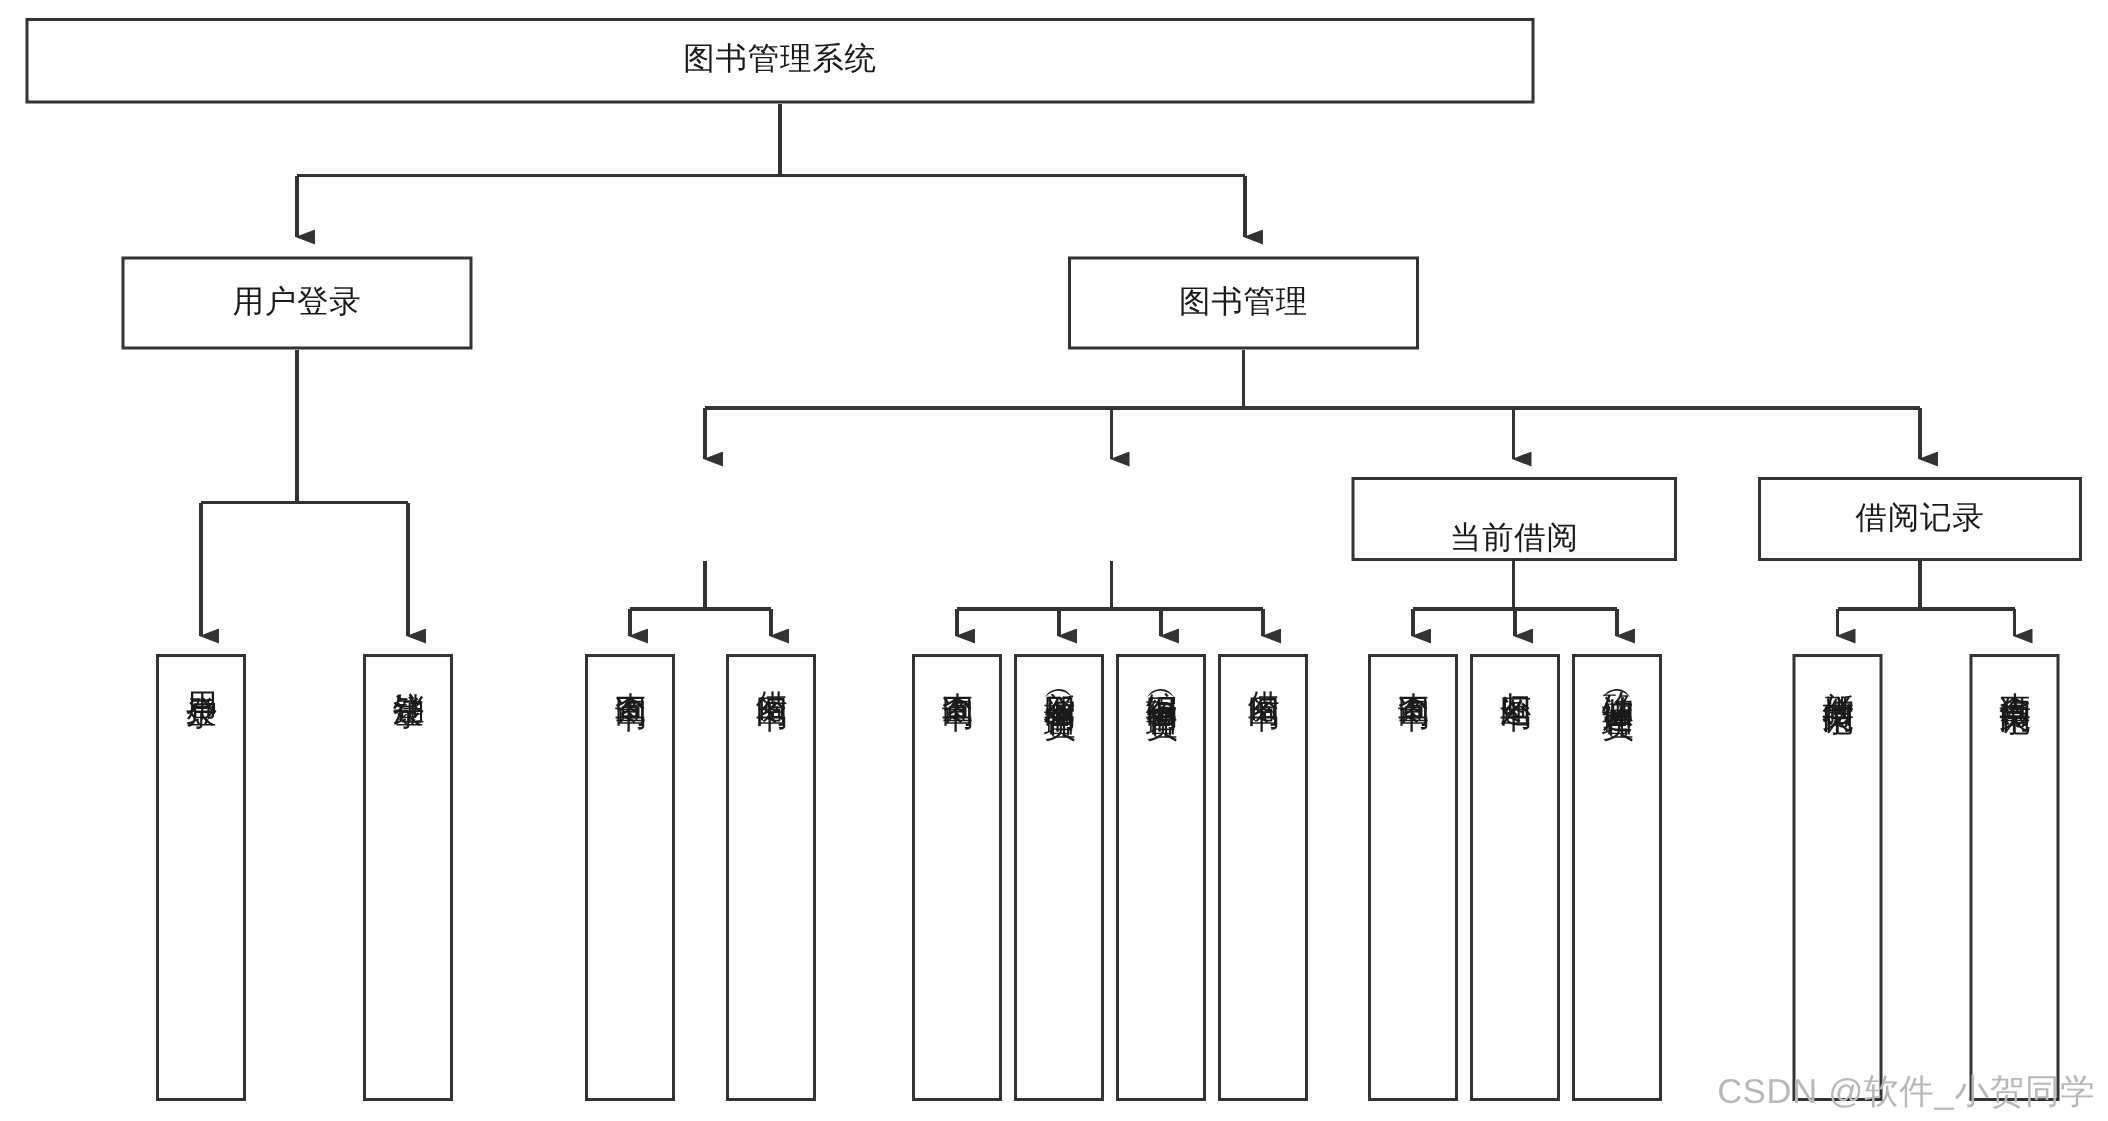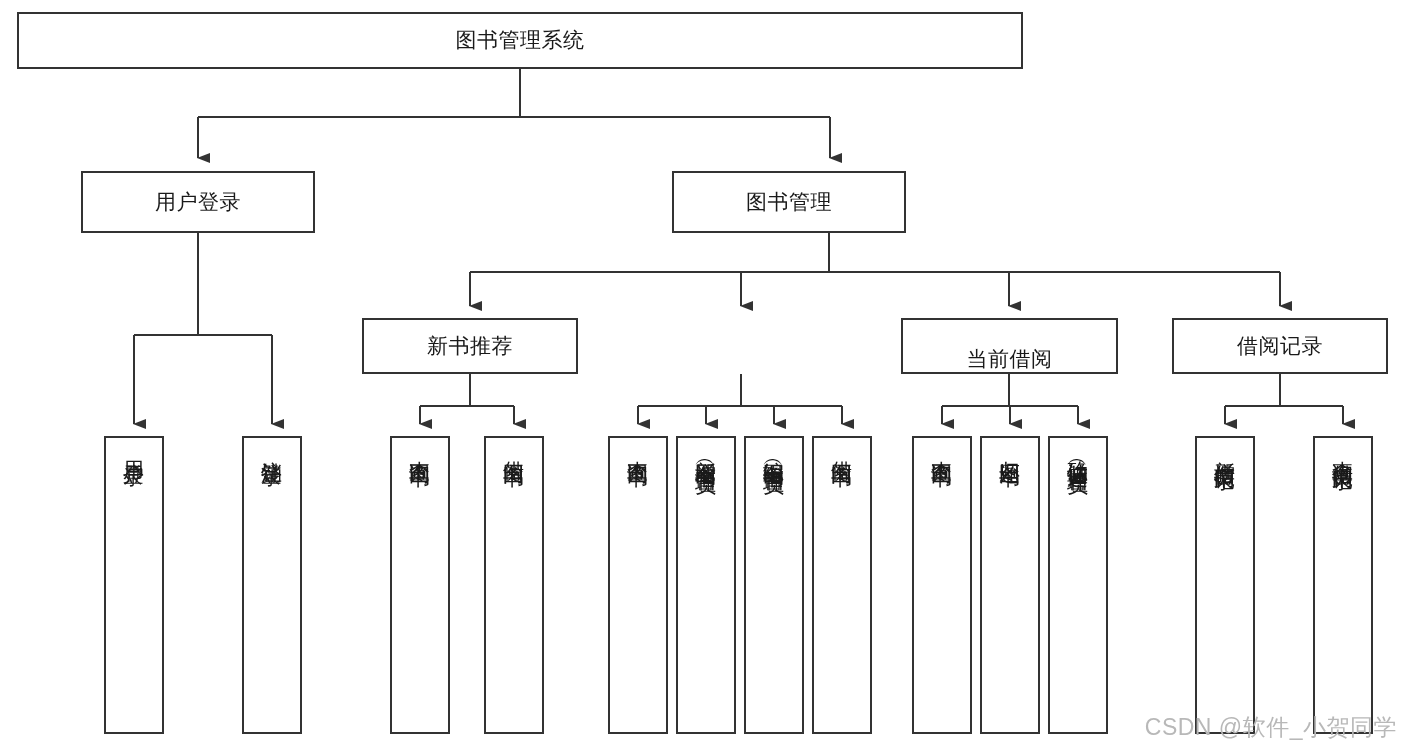--- a/index.html
+++ b/index.html
@@ -122,27 +122,24 @@
     </g>
   </svg>
 
   <div class="node" id="node-root" style="left: 17px; top: 12px; width: 1006px; height: 57px;">
     <span class="node-label">图书管理系统</span>
   </div>
 
   <div class="node" id="node-l2-0" style="left: 81px; top: 171px; width: 234px; height: 62px;">
     <span class="node-label">用户登录</span>
   </div>
-  <div class="node" id="node-l2-1" style="left: 672px; top: 171px; width: 234px; height: 62px;">
+  <div class="node" id="node-l2-1" style="left: 712px; top: 171px; width: 234px; height: 62px;">
     <span class="node-label">图书管理</span>
   </div>
 
-  <div class="node" id="node-l3-0" style="left: 362px; top: 318px; width: 216px; height: 56px;">
-    <span class="node-label">新书推荐</span>
-  </div>
   <div class="node" id="node-l3-2" style="left: 901px; top: 318px; width: 217px; height: 56px; align-items: flex-end;">
     <span class="node-label">当前借阅</span>
   </div>
   <div class="node" id="node-l3-3" style="left: 1172px; top: 318px; width: 216px; height: 56px;">
     <span class="node-label">借阅记录</span>
   </div>
 
   <div class="node vertical" id="node-leaf-0" style="left: 104px; top: 436px; width: 60px; height: 298px;">
     <span class="node-label">用户登录</span>
   </div>

